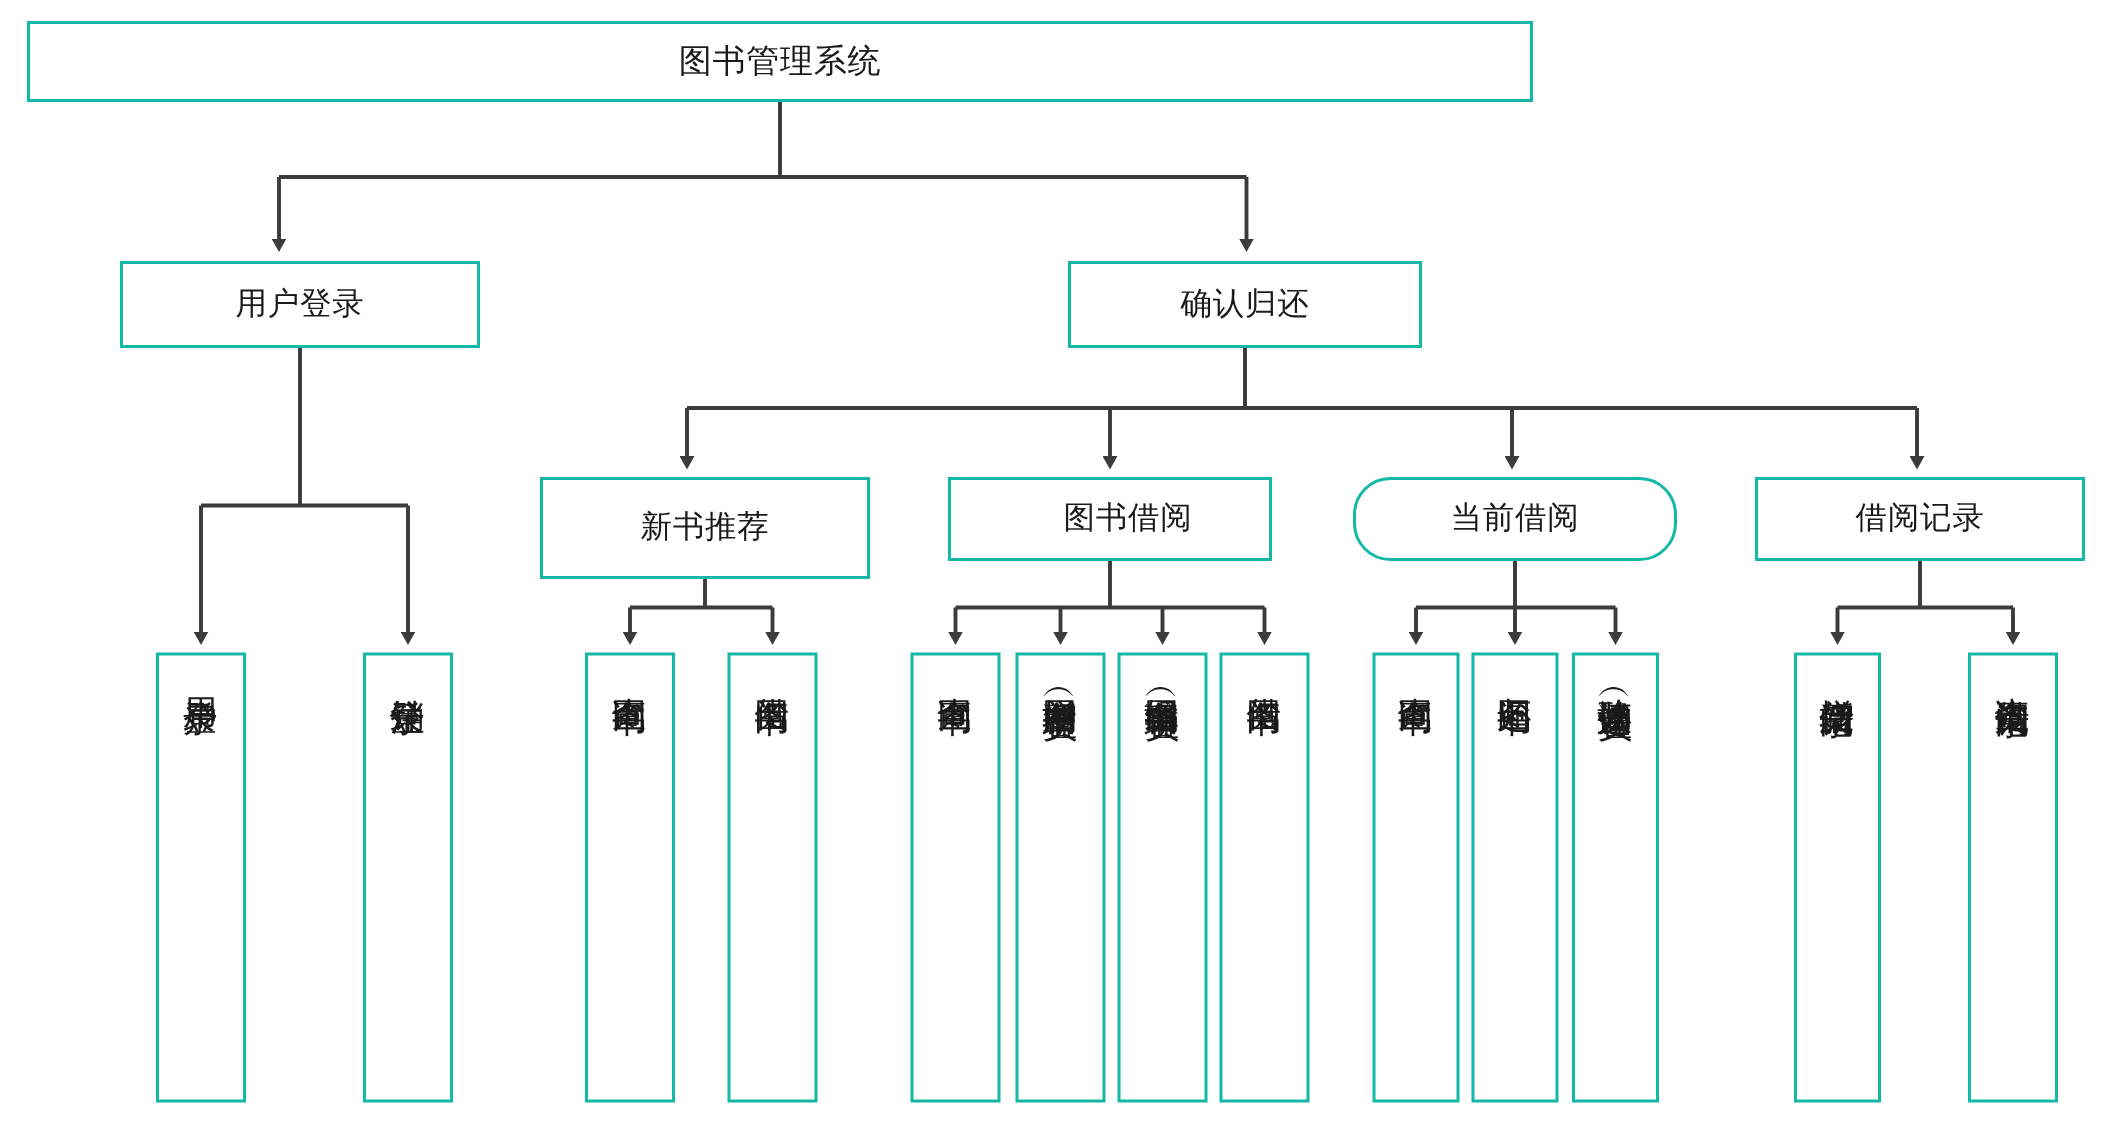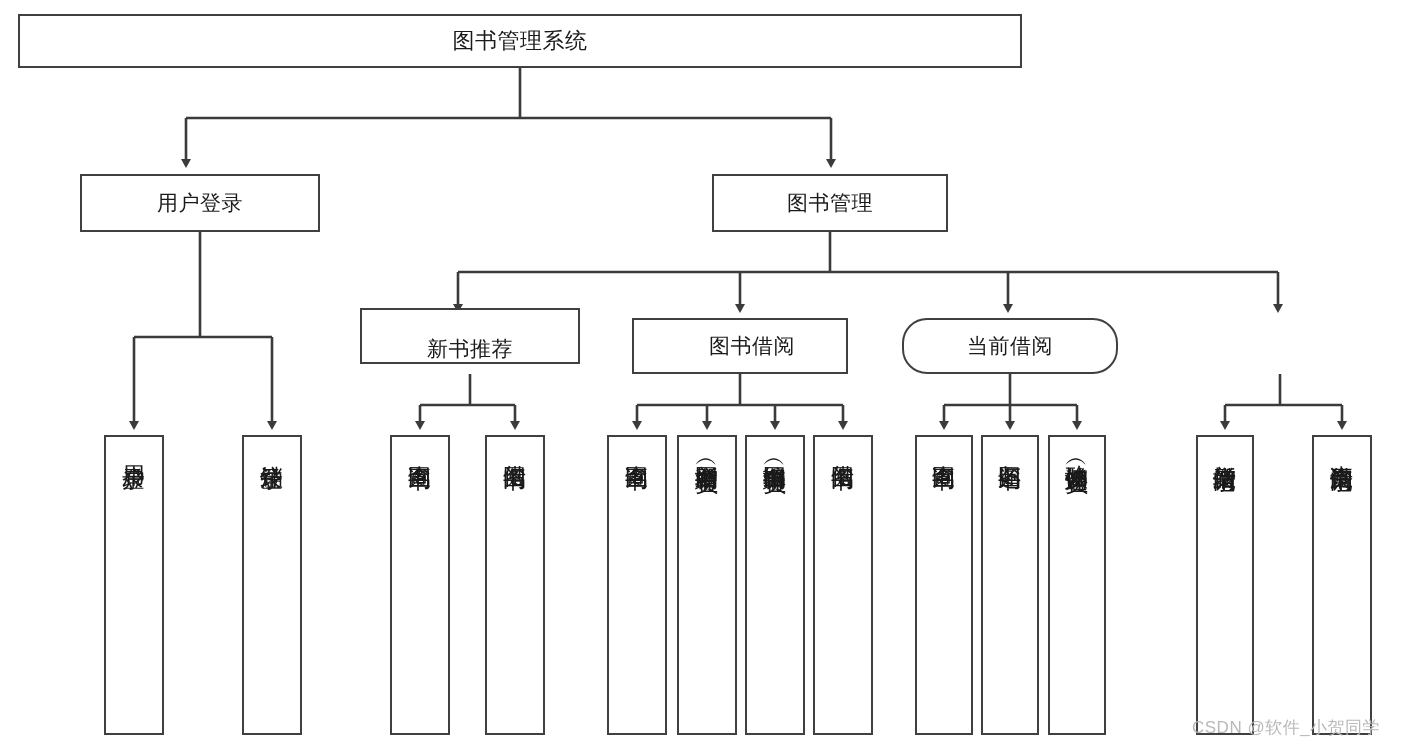--- a/index.html
+++ b/index.html
@@ -20,21 +20,21 @@
   svg#edges {
     position: absolute;
     left: 0;
     top: 0;
     width: 1405px;
     height: 747px;
   }
   .node {
     position: absolute;
     box-sizing: border-box;
-    border: 2px solid #404040;
+    border: 2px solid #14b8a6;
     background: #ffffff;
     display: flex;
     align-items: center;
     justify-content: center;
     color: #1a1a1a;
   }
   .node-label {
     display: block;
     text-align: center;
     line-height: 1.18;
@@ -127,32 +127,35 @@
   </svg>
 
   <div class="node horiz root" style="left:18px; top:14px; width:1004px; height:54px;">
     <span class="node-label">图书管理系统</span>
   </div>
 
   <div class="node horiz" style="left:80px; top:174px; width:240px; height:58px;">
     <span class="node-label">用户登录</span>
   </div>
   <div class="node horiz" style="left:712px; top:174px; width:236px; height:58px;">
-    <span class="node-label">图书管理</span>
-  </div>
-
-  <div class="node horiz" style="left:360px; top:308px; width:220px; height:56px;align-items:flex-end;">
+    <span class="node-label">确认归还</span>
+  </div>
+
+  <div class="node horiz" style="left:360px; top:318px; width:220px; height:68px;">
     <span class="node-label">新书推荐</span>
   </div>
   <div class="node horiz" style="left:632px; top:318px; width:216px; height:56px;padding-left:24px;">
     <span class="node-label">图书借阅</span>
   </div>
   <div class="node horiz" style="left:902px; top:318px; width:216px; height:56px;border-radius:25px;">
     <span class="node-label">当前借阅</span>
   </div>
+  <div class="node horiz" style="left:1170px; top:318px; width:220px; height:56px;">
+    <span class="node-label">借阅记录</span>
+  </div>
 
   <div class="node vert" style="left:104px; top:435px; width:60px; height:300px;">
     <span class="node-label">用户登录</span>
   </div>
   <div class="node vert" style="left:242px; top:435px; width:60px; height:300px;">
     <span class="node-label">注销登录</span>
   </div>
 
   <div class="node vert" style="left:390px; top:435px; width:60px; height:300px;">
     <span class="node-label">查询图书</span>
@@ -184,15 +187,14 @@
     <span class="node-label">确认归还（管理员）</span>
   </div>
 
   <div class="node vert" style="left:1196px; top:435px; width:58px; height:300px;">
     <span class="node-label">新增借阅记录</span>
   </div>
   <div class="node vert" style="left:1312px; top:435px; width:60px; height:300px;">
     <span class="node-label">查询借阅记录</span>
   </div>
 
-  <div class="watermark" style="left:1192px; top:716px;">CSDN @软件_小贺同学</div>
 
 </div>
 
 </body></html>

